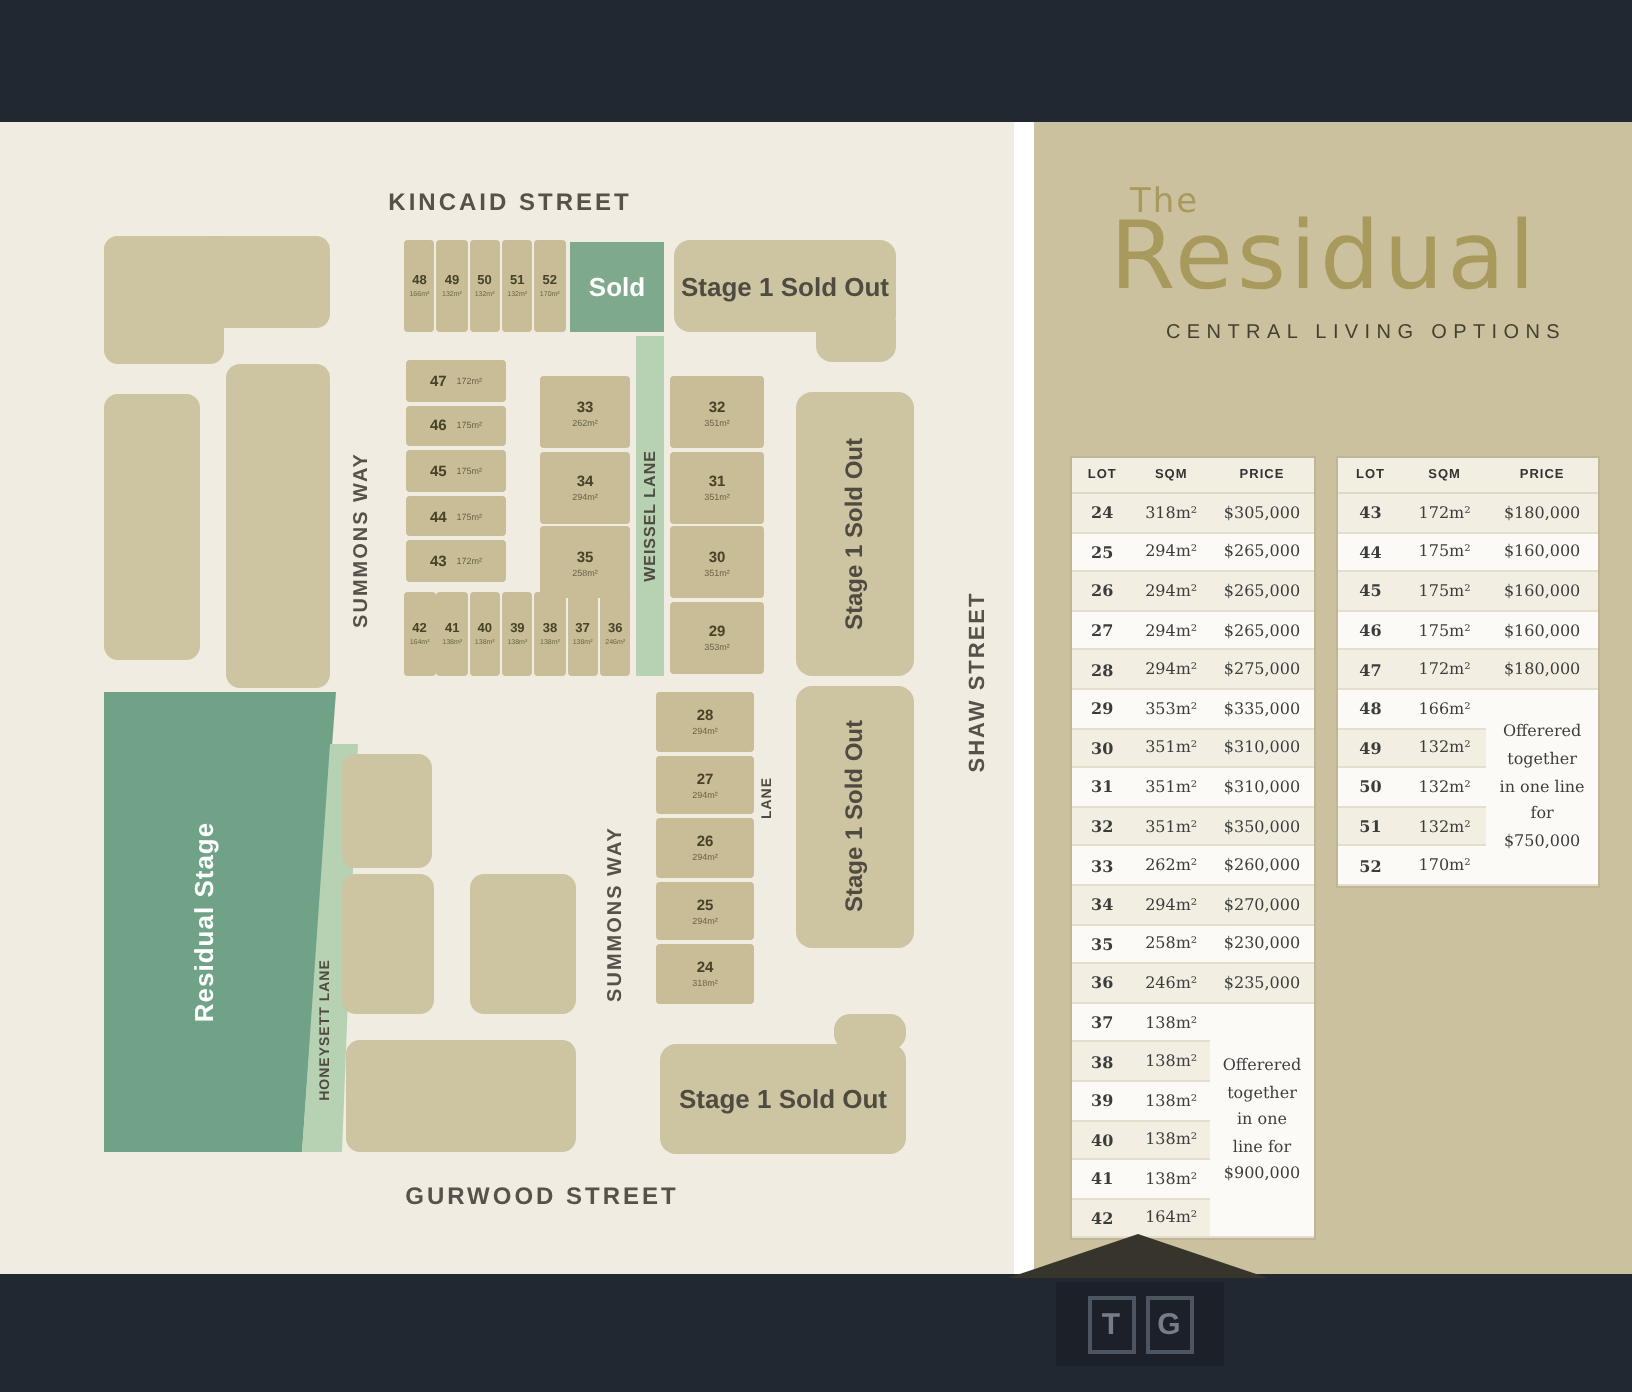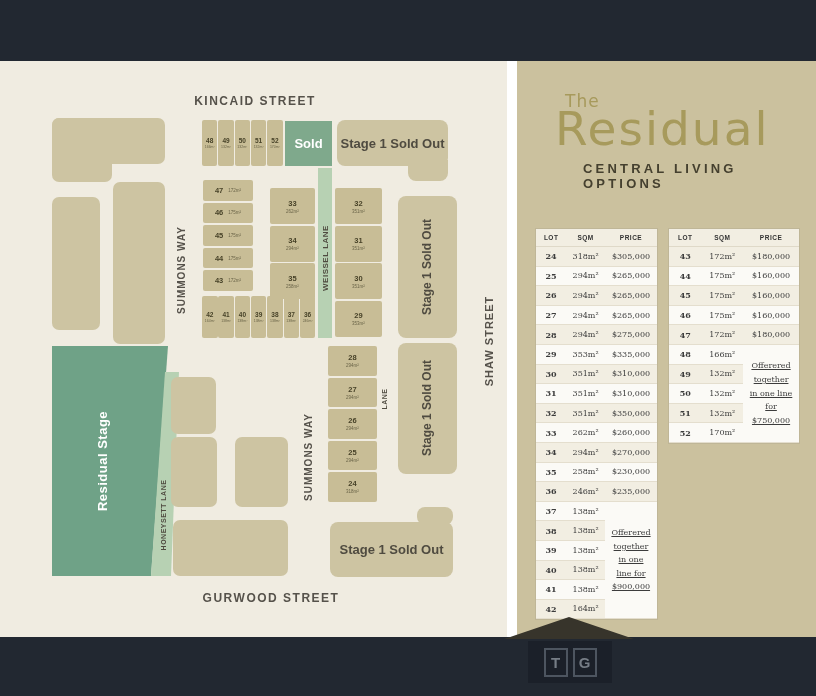--- a/index.html
+++ b/index.html
@@ -40,36 +40,36 @@
   .lot-big .num{font-size:7.5px;} .lot-big .area{font-size:4.5px;}
   .lot-wide{flex-direction:row;gap:5px;}
   .lot-wide .num{font-size:7.5px;} .lot-wide .area{font-size:4.5px;}
 
   
   .brand{position:absolute;left:38px;top:30px;width:240px;color:#A79A5C;}
   .brand .the{font-size:17px;letter-spacing:1px;margin-left:10px;
               font-family:"DejaVu Sans",sans-serif;}
   .brand .name{font-size:47px;line-height:44px;letter-spacing:2px;margin-top:-4px;
                font-family:"DejaVu Sans",sans-serif;font-weight:400;}
-  .brand .tagline{margin-top:10px;margin-left:28px;font-size:13px;font-weight:bold;
+  .brand .tagline{margin-top:10px;margin-left:28px;font-size:10px;font-weight:normal;
                   letter-spacing:3.2px;color:#45402F;}
 
   
   .price-table{position:absolute;background:#FBF9F3;border:1px solid #BFB697;}
   .price-table table{border-collapse:collapse;width:100%;table-layout:fixed;
                      font-family:"DejaVu Serif",serif;font-size:8px;color:#3C3C3C;}
   .price-table th{font-family:"Liberation Sans",sans-serif;font-size:6.5px;font-weight:bold;
                   letter-spacing:.5px;color:#333;background:#F2EEE2;height:15px;
                   border-bottom:1px solid #DFD9C8;}
   .price-table td{text-align:center;height:18.6px;border-bottom:1px solid #E4DECE;padding:0;}
   .price-table tr.even td{background:#F2EEE2;}
   .price-table tr.odd td{background:#FBFAF6;}
   .price-table td.lot-cell{font-weight:bold;}
   .price-table td.note-cell{background:#FBFAF6 !important;font-size:8px;line-height:1.7;
-                            padding:0 6px;text-decoration:underline;}
+                            padding:0 6px;}
   .col-lot{width:25%;} .col-sqm{width:32%;} .col-price{width:43%;}
 
   
   .tg-roof{position:absolute;left:504px;top:617px;width:0;height:0;
            border-left:65px solid transparent;border-right:65px solid transparent;
            border-bottom:22px solid #37342B;}
   .tg-body{position:absolute;left:528px;top:641px;width:84px;height:42px;background:#1B2029;
            display:flex;align-items:center;justify-content:center;gap:5px;}
   .tg-box{width:20px;height:25px;border:2px solid #4D5560;color:#767D86;font-weight:bold;
           font-size:15px;display:flex;align-items:center;justify-content:center;

